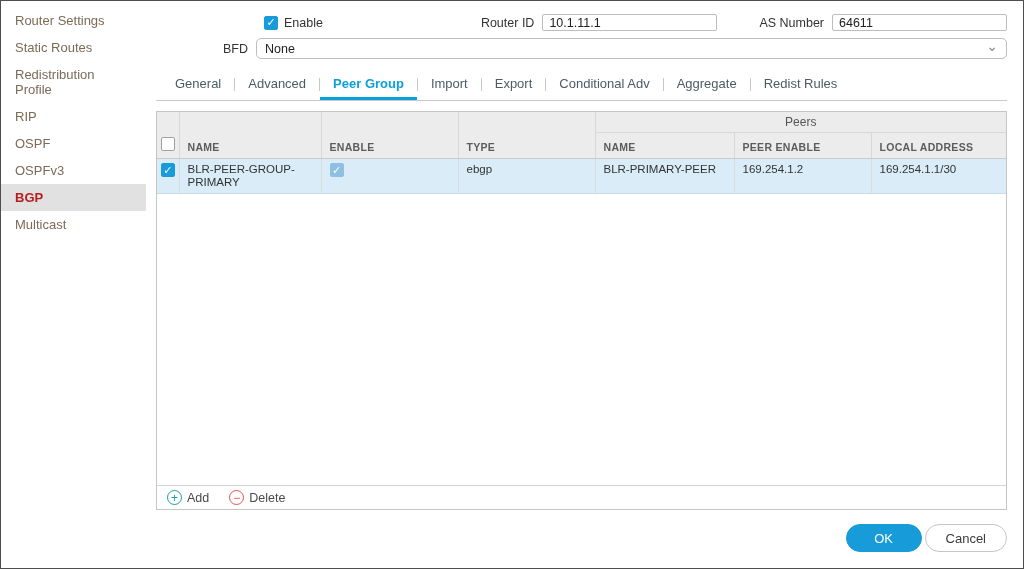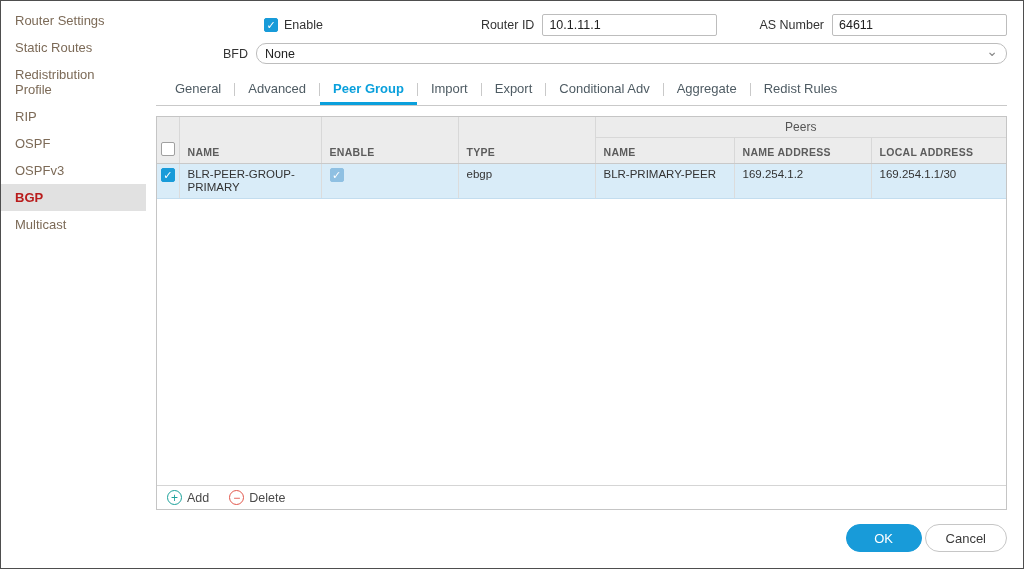--- a/index.html
+++ b/index.html
@@ -29,26 +29,26 @@
   .content { flex:1; min-width:0; display:flex; flex-direction:column; padding:0 16px 0 10px; }
 
   .row1 { margin-top:13px; display:flex; align-items:center; }
   .row1 .spacer { width:108px; flex:none; }
   .cb { width:14px; height:14px; border:1px solid #a0a0a0; border-radius:2px; background:#fff;
         display:inline-flex; align-items:center; justify-content:center; flex:none; cursor:pointer; }
   .cb.checked { background:#189bd9; border-color:#189bd9; color:#fff; font-size:11px; line-height:1; }
   .cb.checked.dim { background:#8fc0e2; border-color:#8fc0e2; }
   .cb-label { margin-left:6px; font-size:12.5px; color:#333; }
   .fld-label { font-size:12.5px; color:#333; white-space:nowrap; }
-  .inp { height:22px; border:1px solid #bdbdbd; border-radius:2px; padding:0 6px;
+  .inp { height:17px; border:1px solid #bdbdbd; border-radius:2px; padding:0 6px;
          font-size:12.5px; color:#222; width:175px; font-family:inherit; outline:none; }
 
   .row2 { margin-top:7px; display:flex; align-items:center; }
   .row2 .bfd-label { width:100px; flex:none; text-align:right; padding-right:8px; }
-  .select { flex:1; height:21px; border:1px solid #bdbdbd; border-radius:10px; background:#fff;
+  .select { flex:1; height:21px; border:1px solid #bdbdbd; border-radius:5px; background:#fff;
             display:flex; align-items:center; justify-content:space-between; padding:0 8px;
             font-size:12.5px; color:#222; cursor:pointer; }
   .chevron { color:#8a8a8a; font-size:14px; line-height:1; margin-top:-5px; }
 
   
   .tabs { margin-top:12px; display:flex; align-items:stretch; border-bottom:1px solid #c9c9c9; padding-left:6px; }
   .tab { font-size:13px; color:#4e5b63; padding:5px 13px 8px; cursor:pointer; white-space:nowrap; }
   .tab.active { color:#0aa0dc; font-weight:bold; border-bottom:3px solid #0aa0dc; padding-bottom:6px; }
   .tab-sep { width:1px; background:#c9c9c9; margin:7px 0 9px; }
 
@@ -160,21 +160,21 @@
           <thead>
             <tr>
               <th rowspan="2" class="span2 cb-cell"><span class="cb"></span></th>
               <th rowspan="2" class="span2">NAME</th>
               <th rowspan="2" class="span2">ENABLE</th>
               <th rowspan="2" class="span2">TYPE</th>
               <th colspan="3" class="group-h">Peers</th>
             </tr>
             <tr class="hrow2">
               <th>NAME</th>
-              <th>NAME ADDRESS</th>
+              <th>PEER ENABLE</th>
               <th>LOCAL ADDRESS</th>
             </tr>
           </thead>
           <tbody>
             <tr class="selected">
               <td class="cb-cell"><span class="cb checked">
                     <span>✓</span>
                   </span></td>
               <td>BLR-PEER-GROUP-PRIMARY</td>
               <td><span class="cb checked dim">

